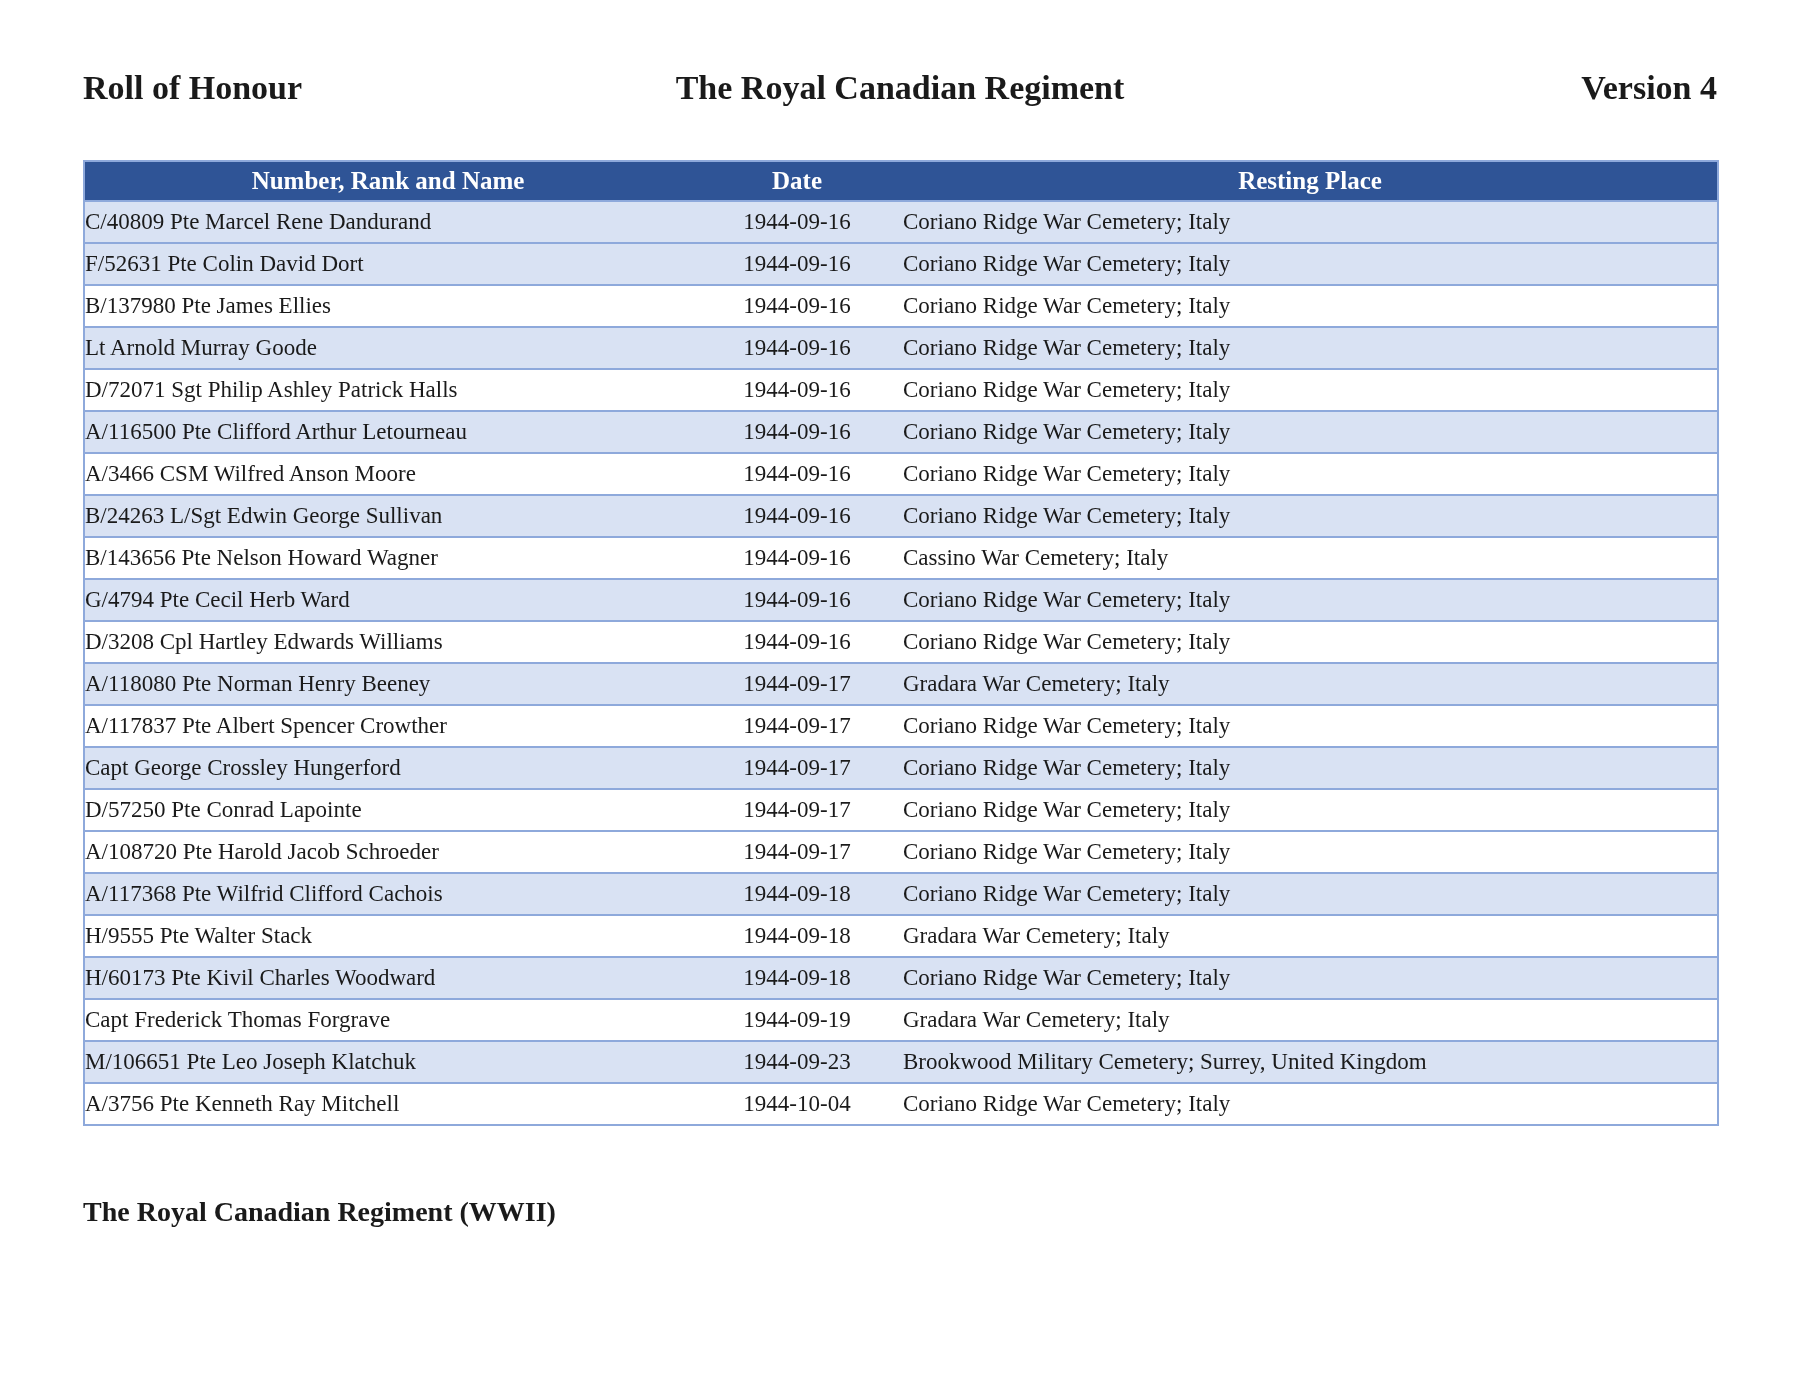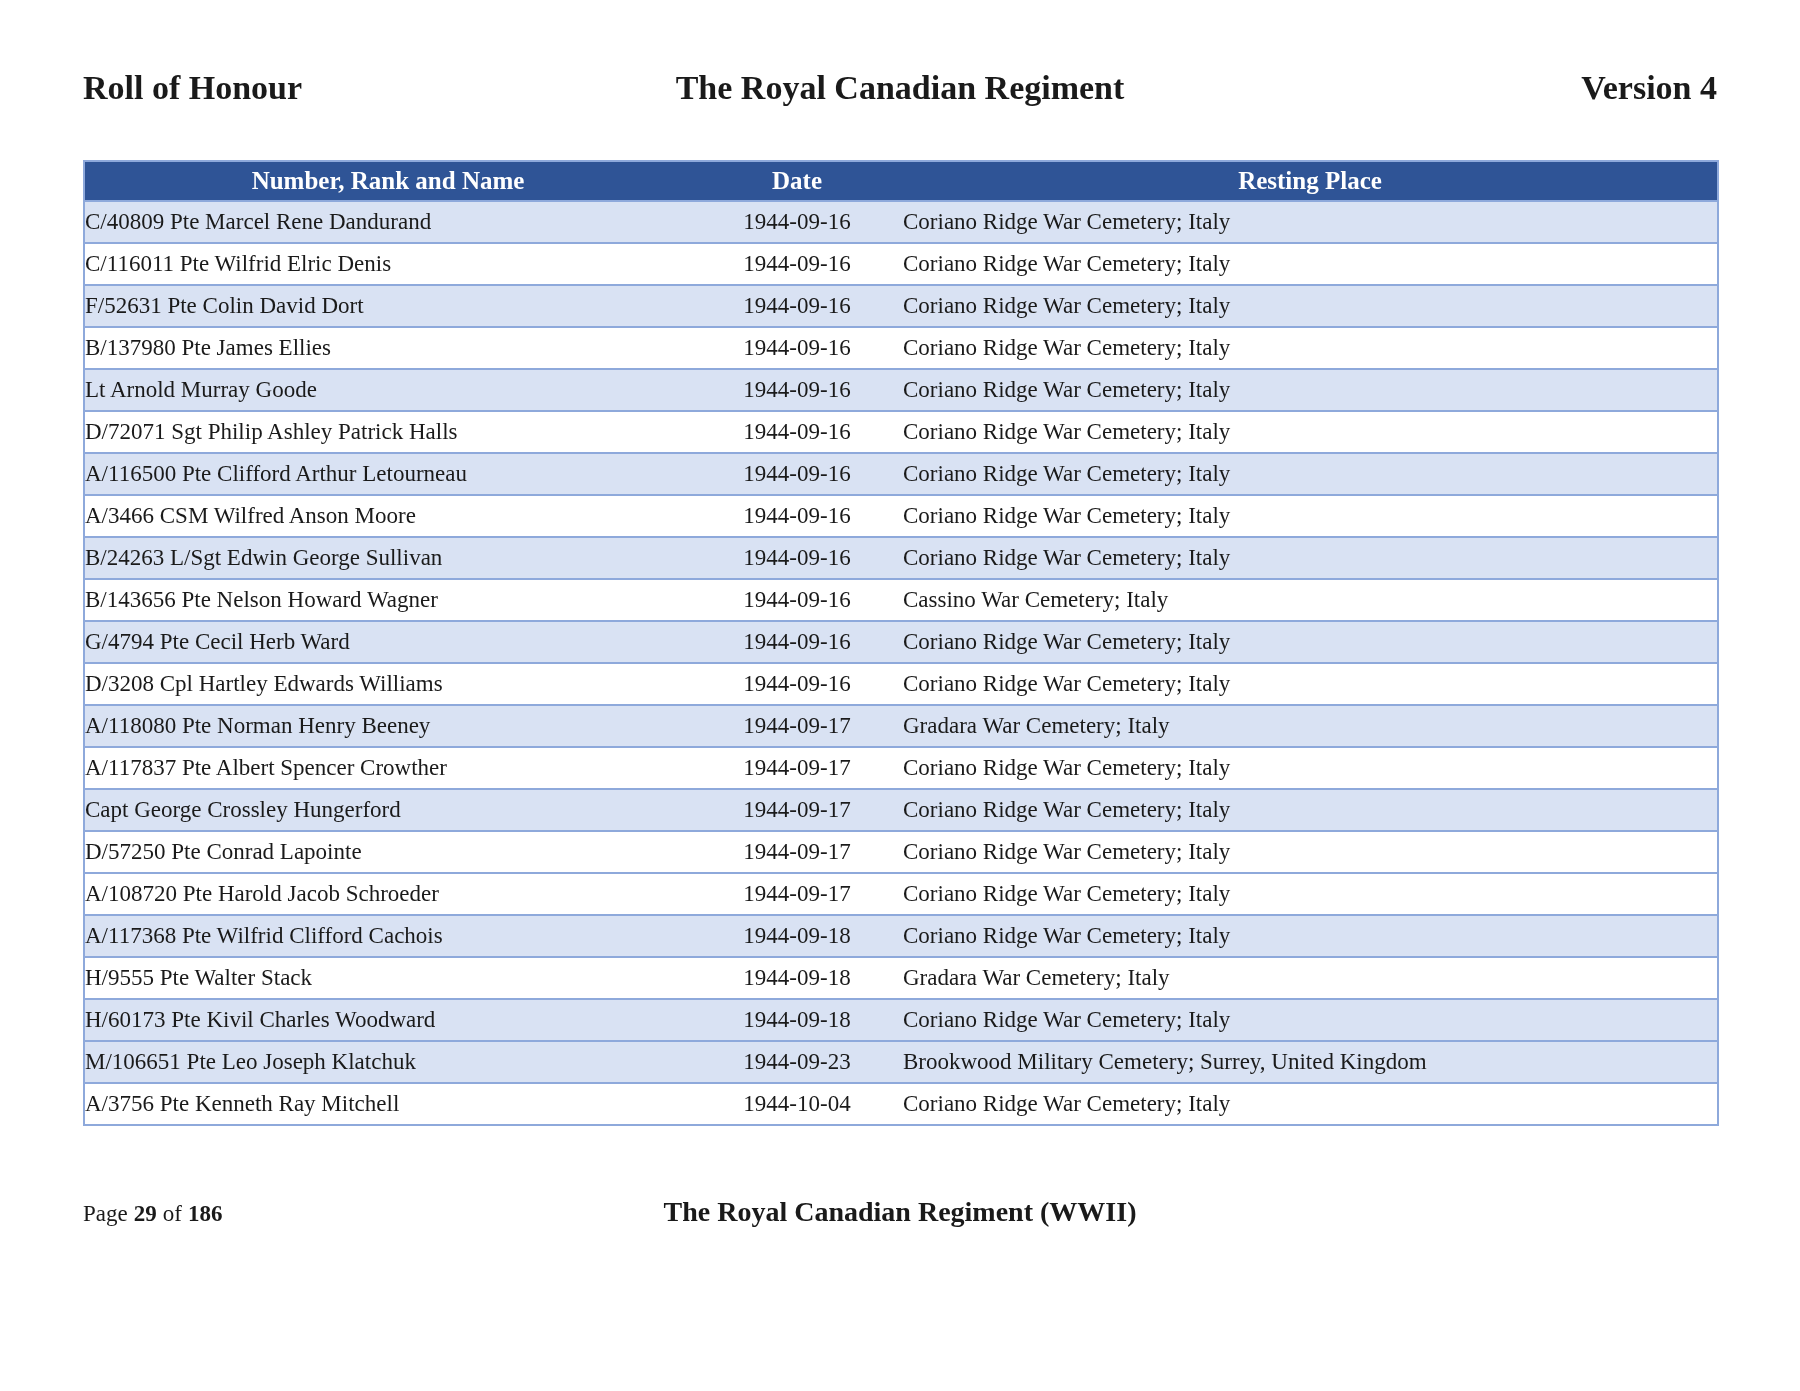--- a/index.html
+++ b/index.html
@@ -110,25 +110,20 @@
         <th>Date</th>
         <th>Resting Place</th>
       </tr>
     </thead>
     <tbody>
         <tr class="band">
           <td class="c-name">C/40809 Pte Marcel Rene Dandurand</td>
           <td class="c-date">1944-09-16</td>
           <td class="c-rest">Coriano Ridge War Cemetery; Italy</td>
         </tr>
-        <tr>
-          <td class="c-name">C/116011 Pte Wilfrid Elric Denis</td>
-          <td class="c-date">1944-09-16</td>
-          <td class="c-rest">Coriano Ridge War Cemetery; Italy</td>
-        </tr>
         <tr class="band">
           <td class="c-name">F/52631 Pte Colin David Dort</td>
           <td class="c-date">1944-09-16</td>
           <td class="c-rest">Coriano Ridge War Cemetery; Italy</td>
         </tr>
         <tr>
           <td class="c-name">B/137980 Pte James Ellies</td>
           <td class="c-date">1944-09-16</td>
           <td class="c-rest">Coriano Ridge War Cemetery; Italy</td>
         </tr>
@@ -205,34 +200,36 @@
         <tr>
           <td class="c-name">H/9555 Pte Walter Stack</td>
           <td class="c-date">1944-09-18</td>
           <td class="c-rest">Gradara War Cemetery; Italy</td>
         </tr>
         <tr class="band">
           <td class="c-name">H/60173 Pte Kivil Charles Woodward</td>
           <td class="c-date">1944-09-18</td>
           <td class="c-rest">Coriano Ridge War Cemetery; Italy</td>
         </tr>
+        <tr>
+          <td class="c-name">Capt Frederick Thomas Forgrave</td>
+          <td class="c-date">1944-09-19</td>
+          <td class="c-rest">Gradara War Cemetery; Italy</td>
+        </tr>
         <tr class="band">
           <td class="c-name">M/106651 Pte Leo Joseph Klatchuk</td>
           <td class="c-date">1944-09-23</td>
           <td class="c-rest">Brookwood Military Cemetery; Surrey, United Kingdom</td>
         </tr>
         <tr>
           <td class="c-name">A/3756 Pte Kenneth Ray Mitchell</td>
           <td class="c-date">1944-10-04</td>
           <td class="c-rest">Coriano Ridge War Cemetery; Italy</td>
         </tr>
       </tbody>
   </table>
 
   <div class="doc-footer">
-    <span class="left">
-      <span>Page</span><span class="num">29</span><span>of</span><span class="num">186</span>
-    </span>
     <span class="mid">The Royal Canadian Regiment (WWII)</span>
     <span class="right"></span>
   </div>
 
 </div>
 
 </body></html>

